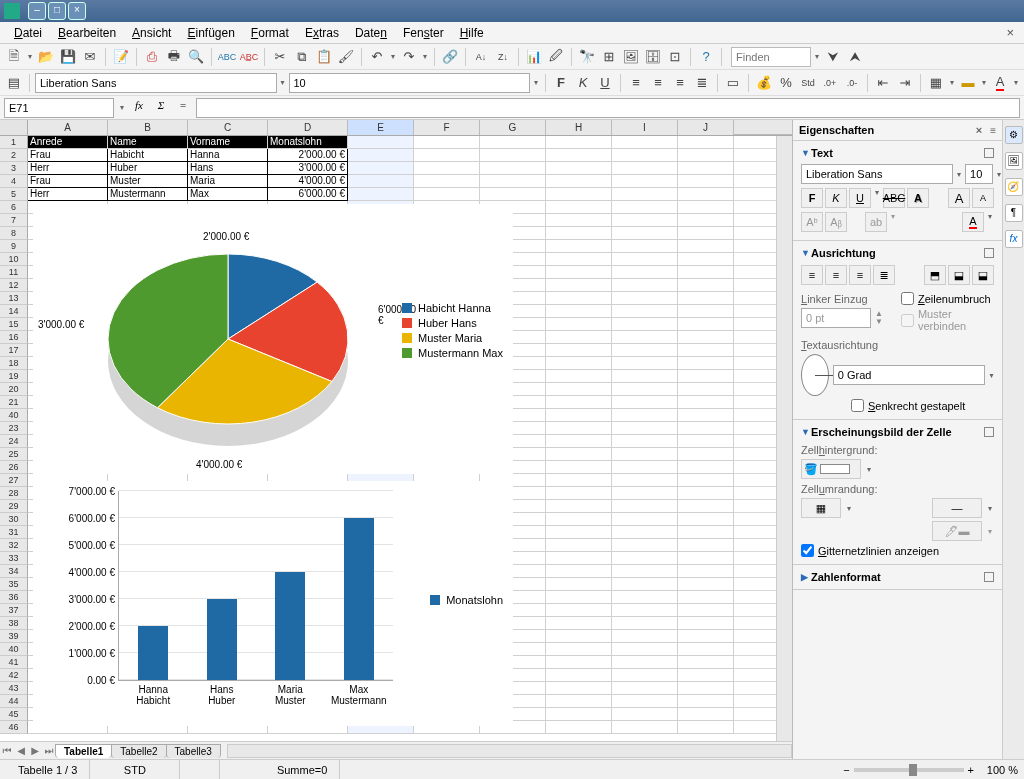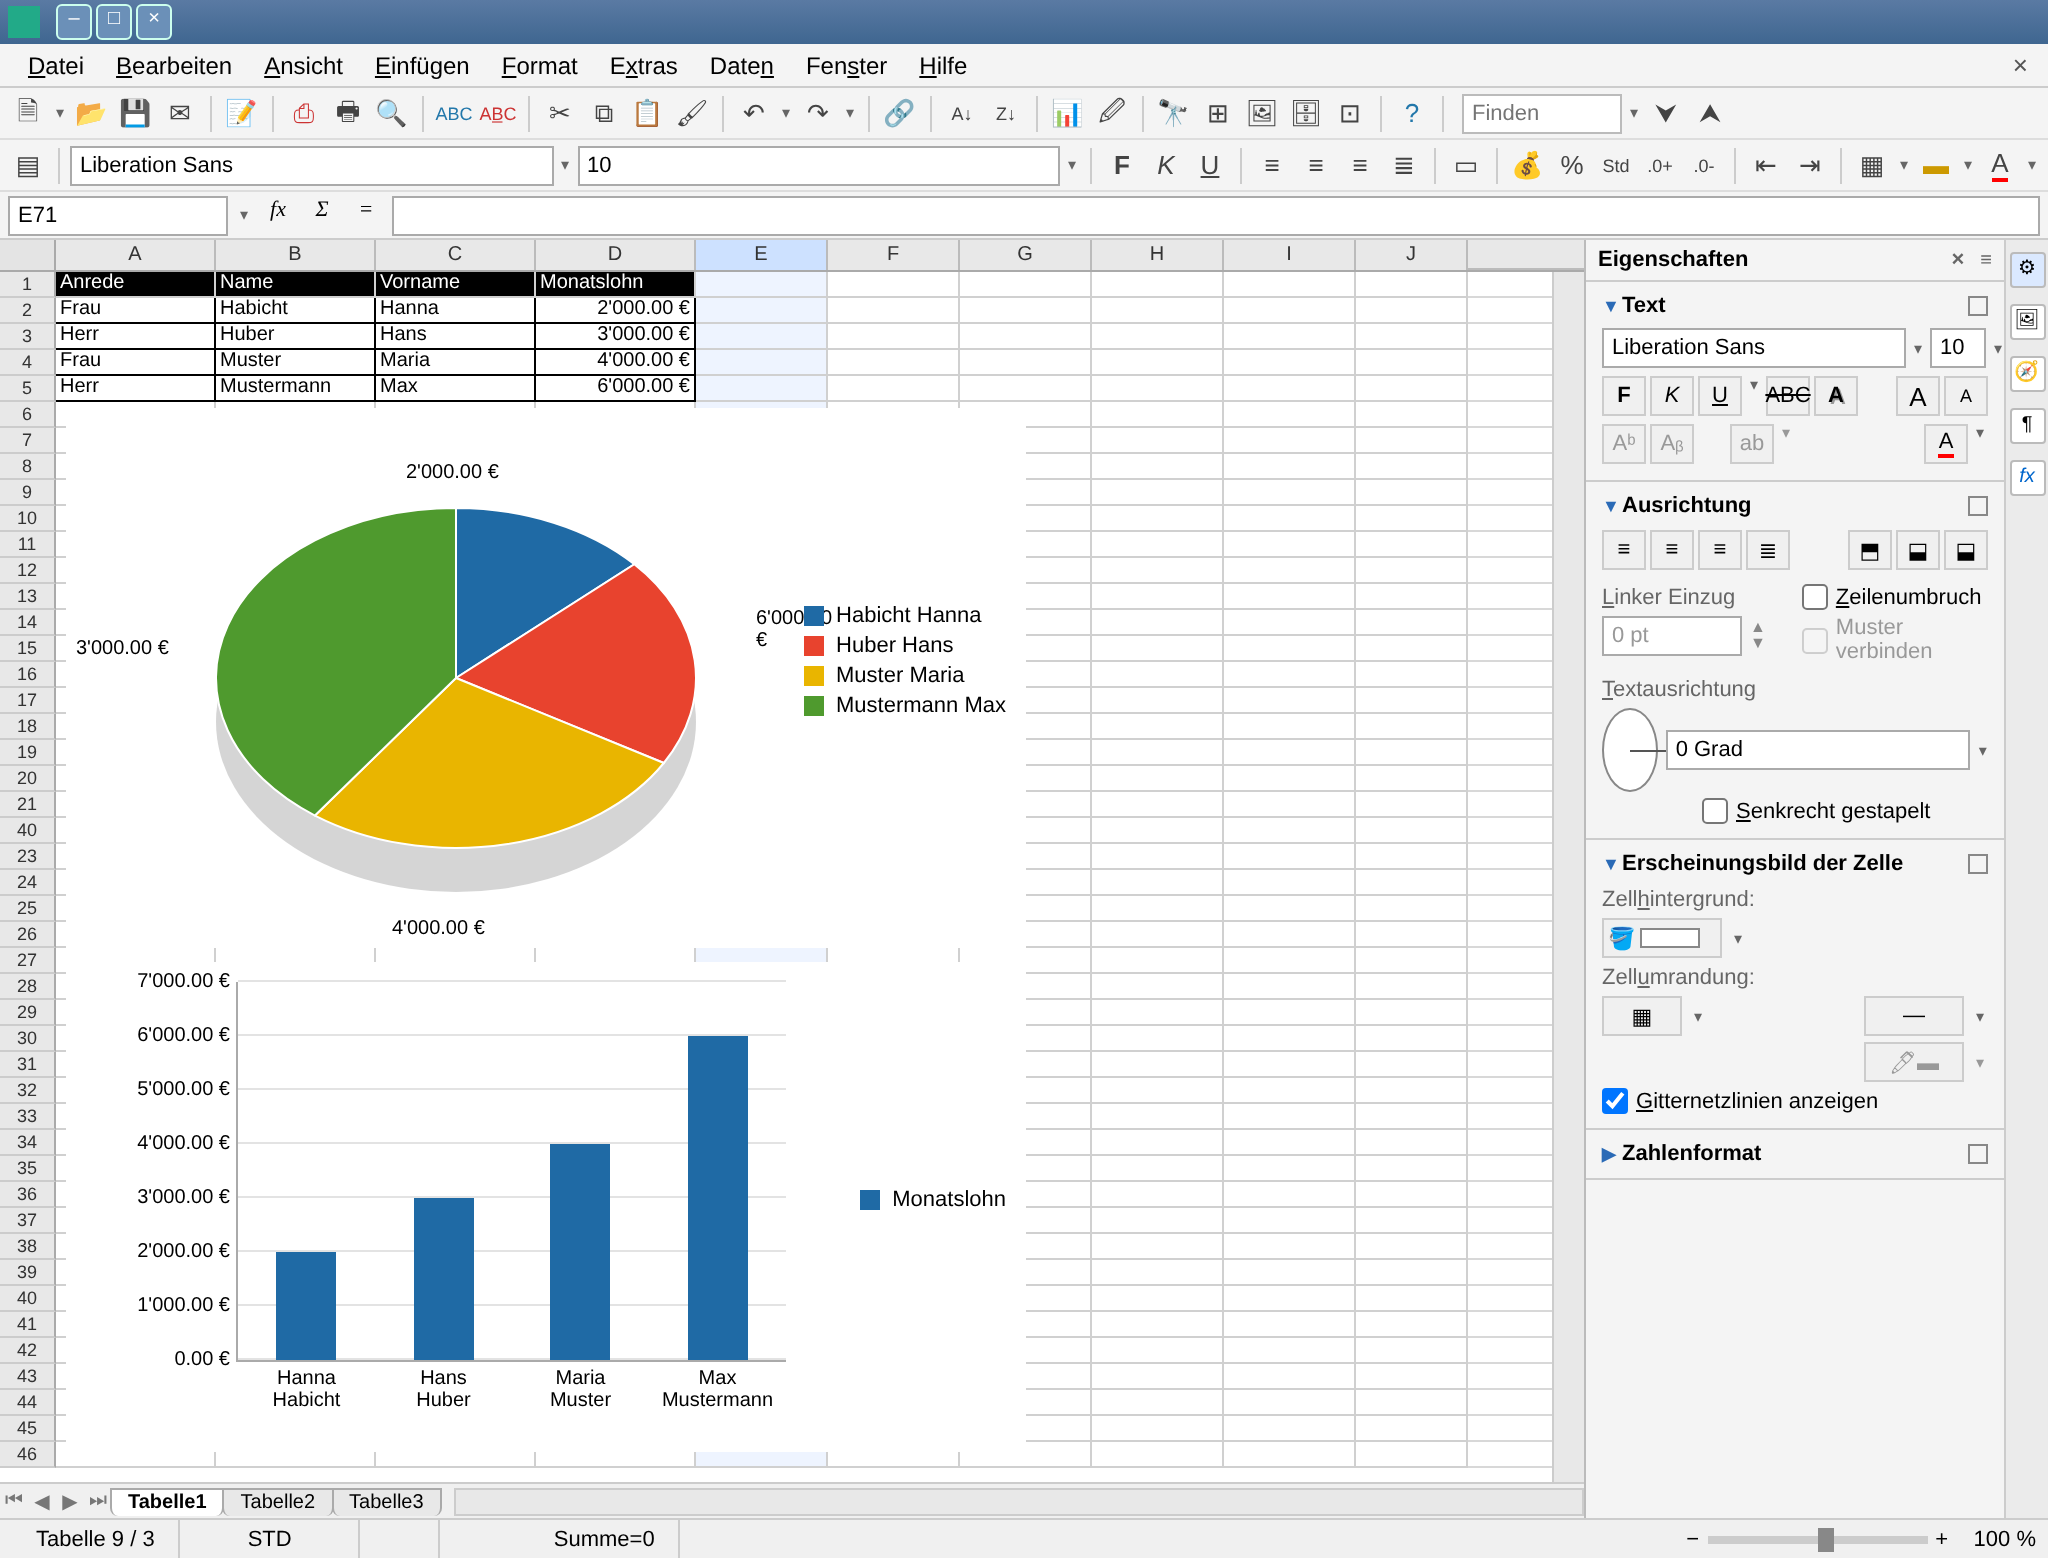--- a/index.html
+++ b/index.html
@@ -1102,21 +1102,21 @@
   <div class="side-tabs">
     <div class="side-tab" style="background:#dbe9ff">⚙</div>
     <div class="side-tab">🖼</div>
     <div class="side-tab">🧭</div>
     <div class="side-tab">¶</div>
     <div class="side-tab" style="font-style:italic;color:#06c">fx</div>
   </div>
 </div>
 
 <div class="statusbar">
-  <div class="sb-cell">Tabelle 9 / 3</div>
+  <div class="sb-cell">Tabelle 1 / 3</div>
   <div class="sb-cell" style="min-width:90px;justify-content:center">STD</div>
   <div class="sb-cell" style="min-width:40px"></div>
   <div class="sb-cell" style="min-width:120px;justify-content:flex-end">Summe=0</div>
   <div class="zoom">
     <span>−</span>
     <div class="slider">
         <div class="slider-thumb"></div>
       </div>
     <span>+</span>
     <span style="min-width:40px;text-align:right">100 %</span>

